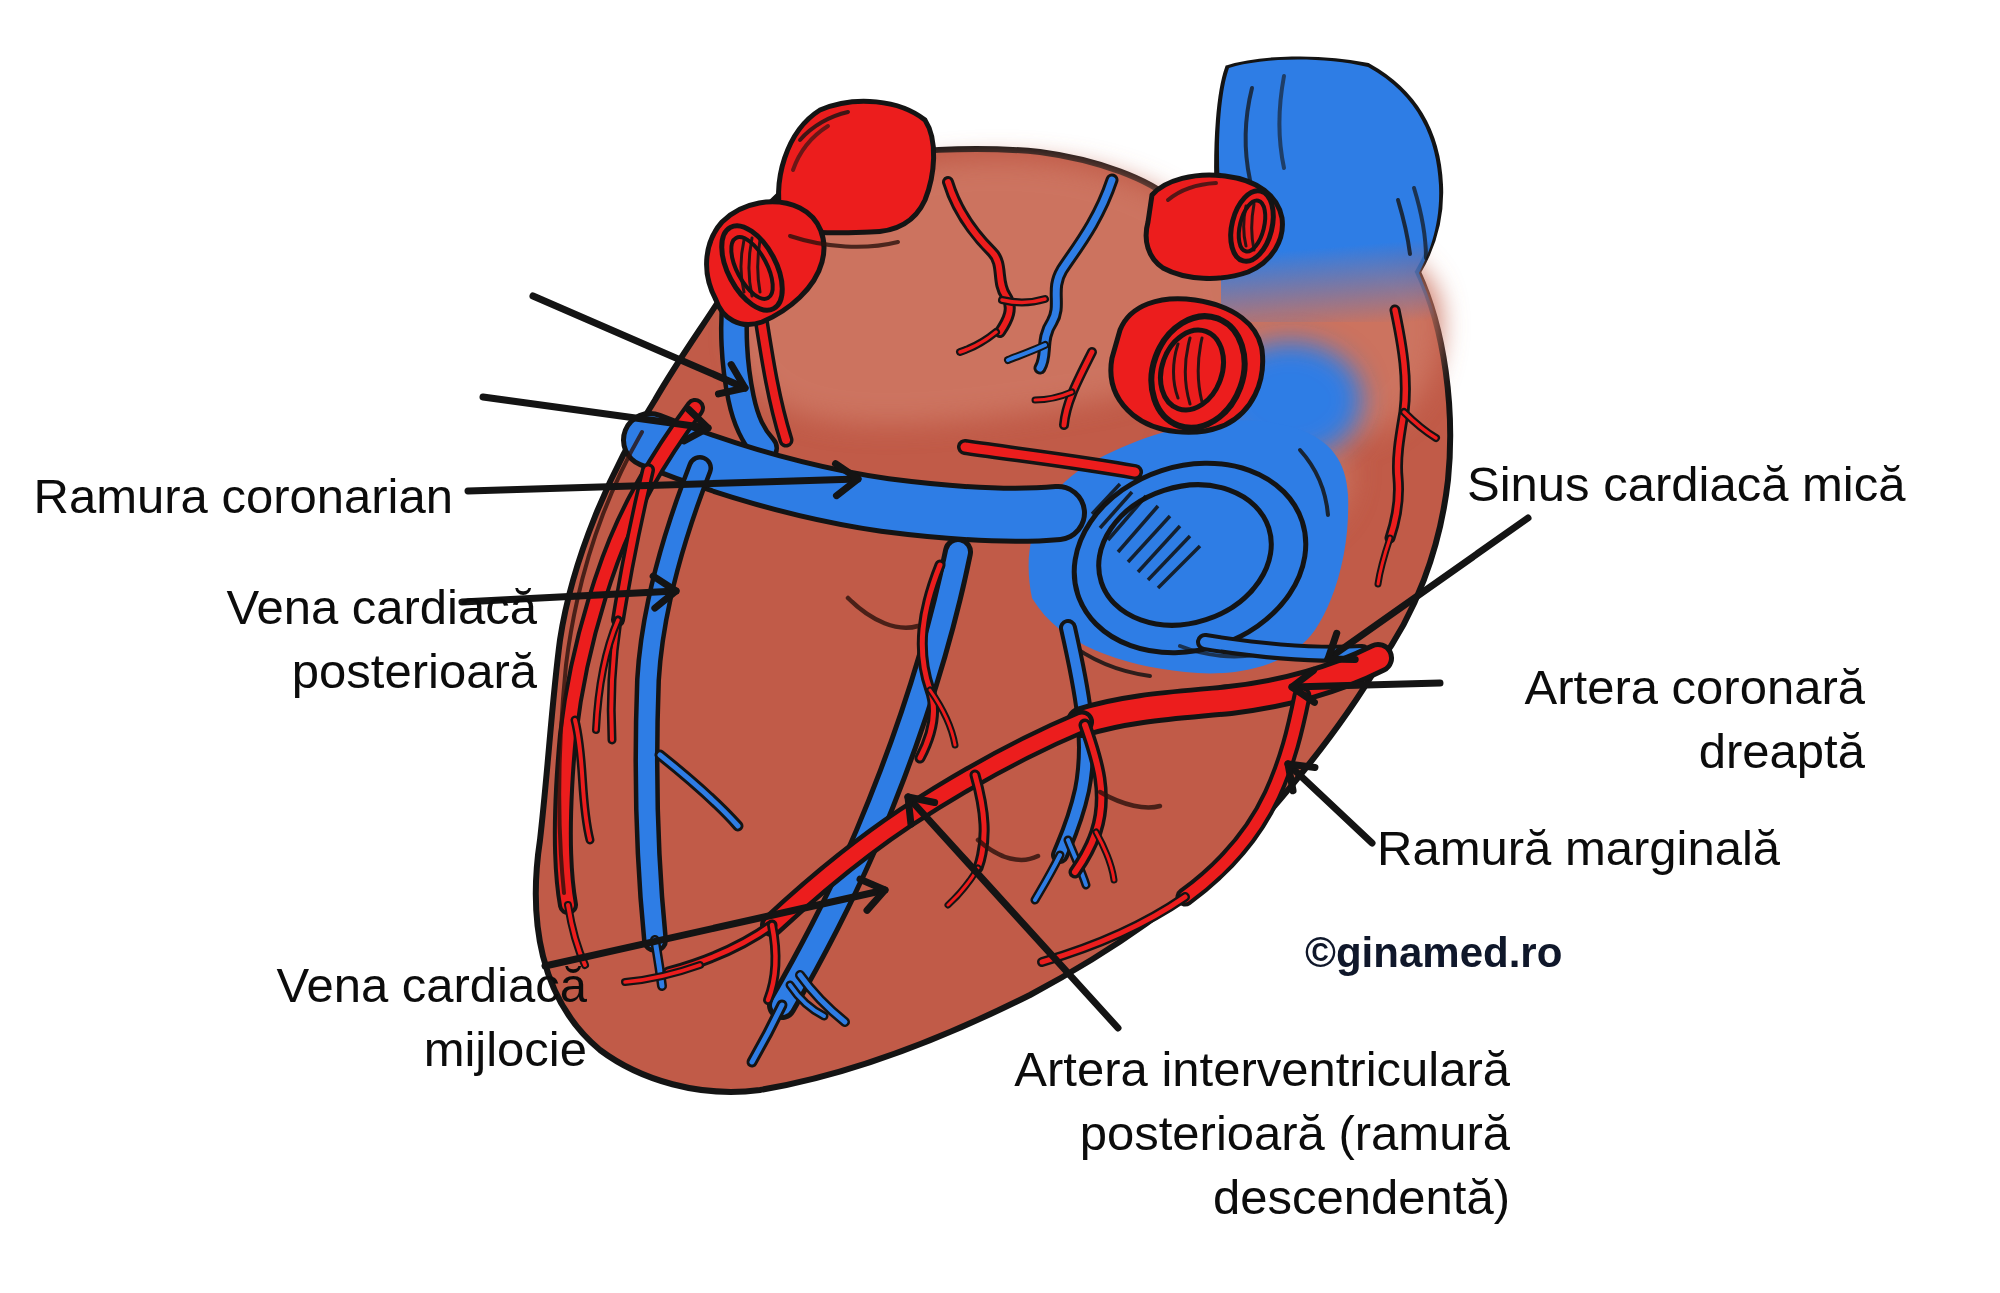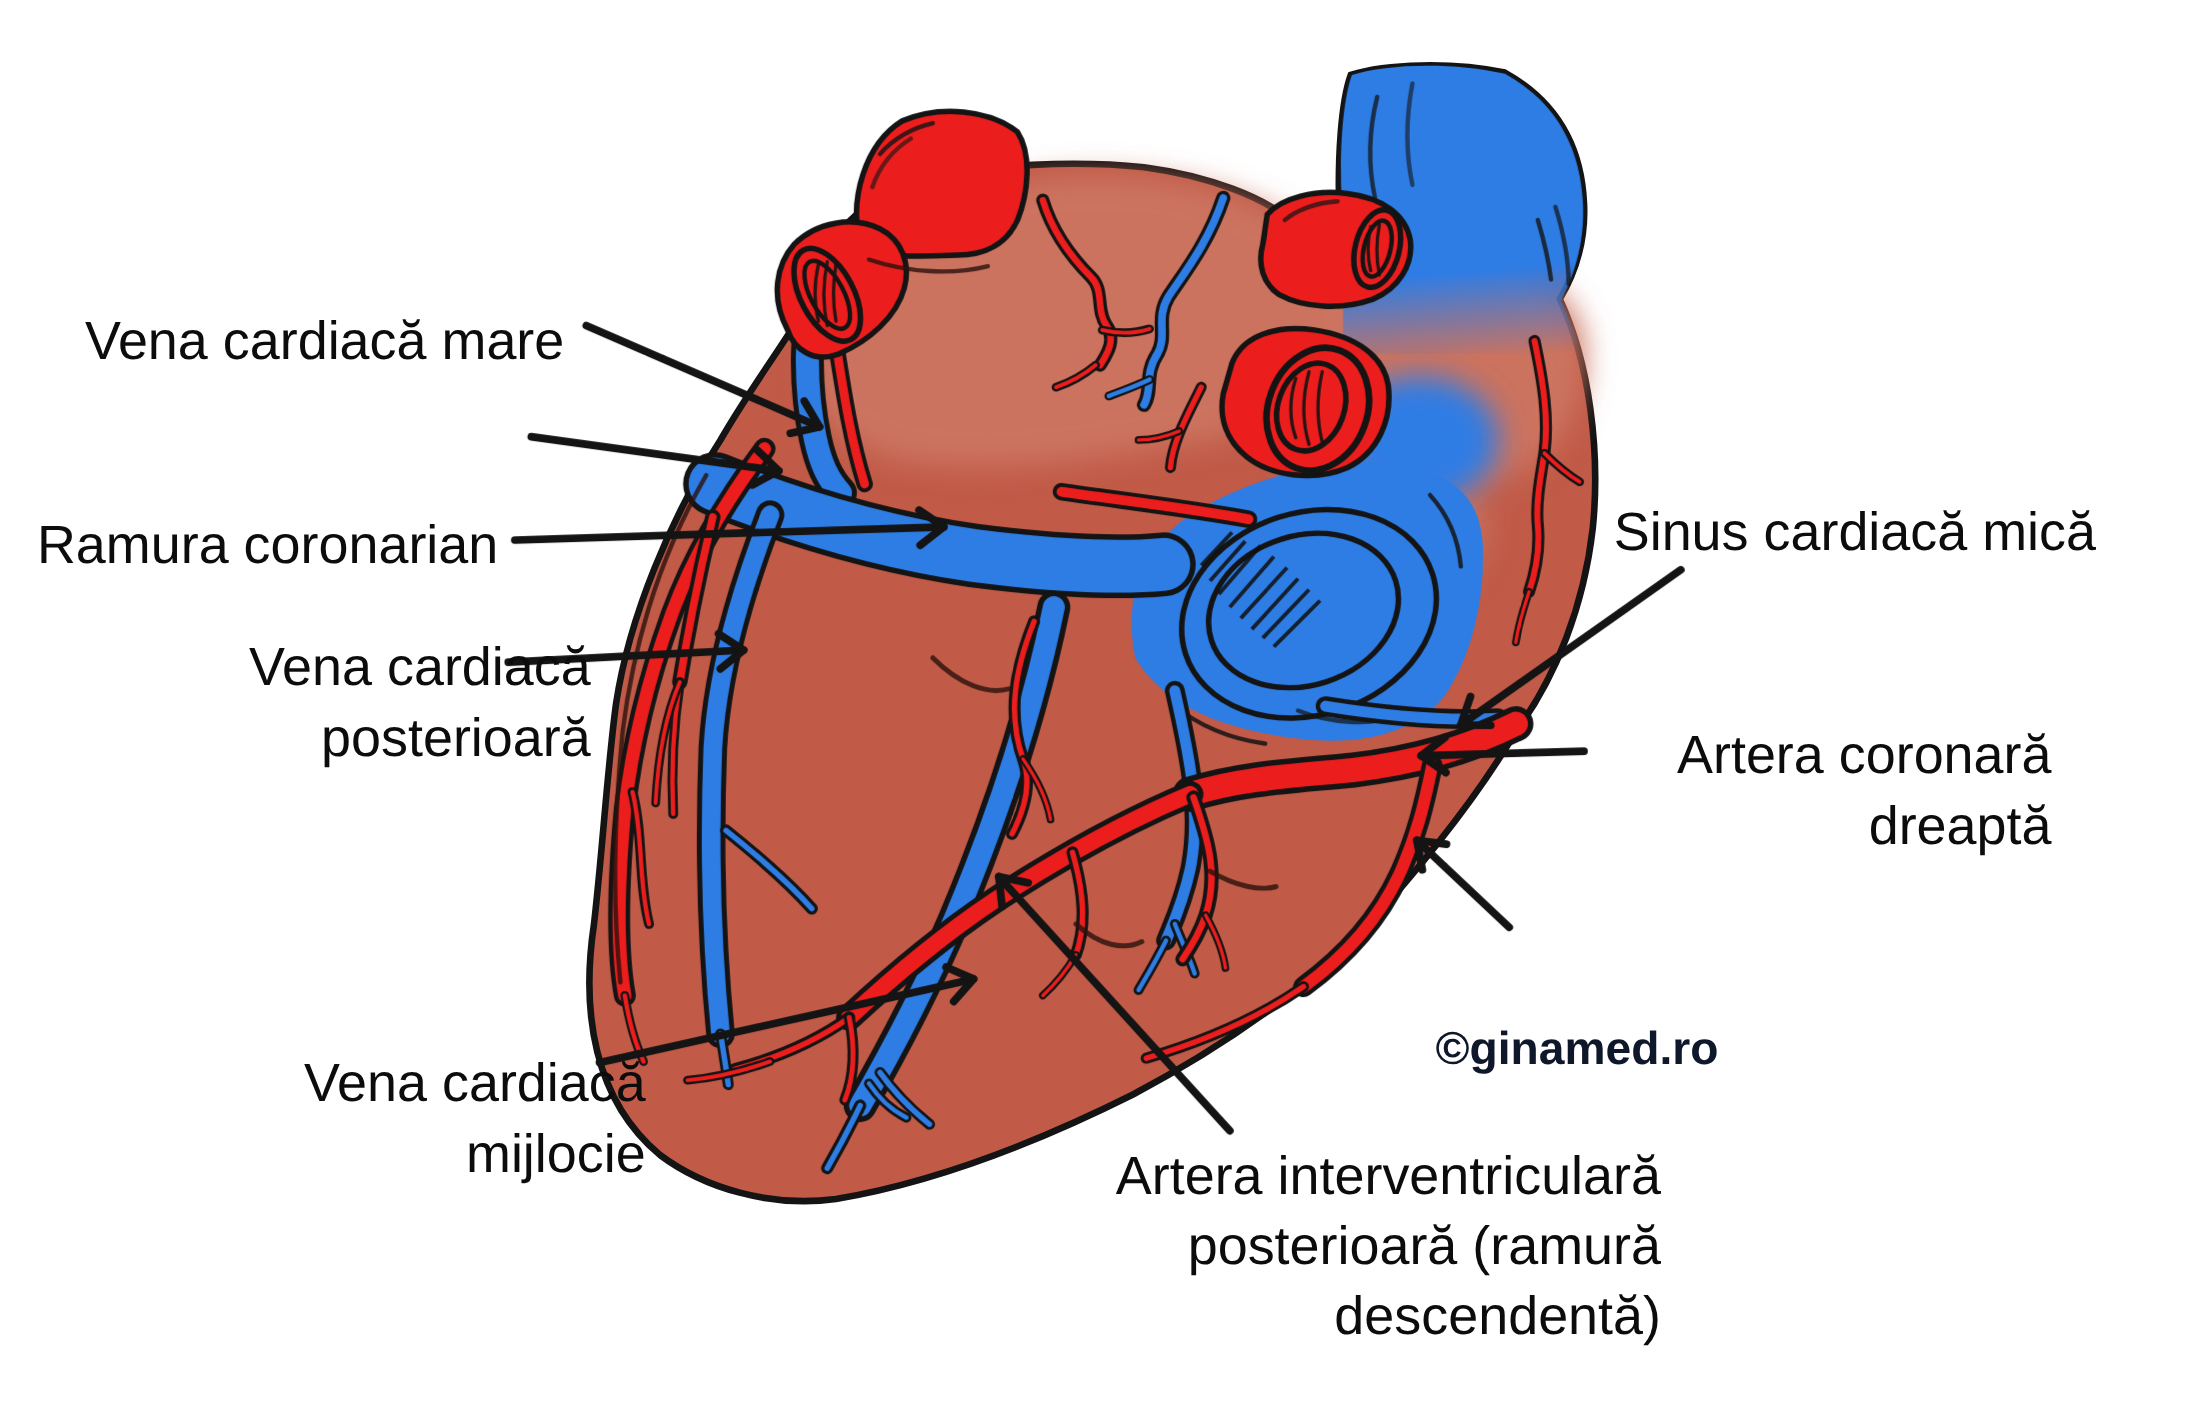--- a/index.html
+++ b/index.html
@@ -312,36 +312,36 @@
       <path class="leader" d="M468,491 L858,479" marker-end="url(#chev)"></path>
       <path class="leader" d="M462,602 L676,591" marker-end="url(#chev)"></path>
       <path class="leader" d="M545,966 L885,890" marker-end="url(#chev)"></path>
       <path class="leader" d="M1528,518 L1328,659" marker-end="url(#chev)"></path>
       <path class="leader" d="M1440,683 L1292,687" marker-end="url(#chev)"></path>
       <path class="leader" d="M1372,843 L1288,764" marker-end="url(#chev)"></path>
       <path class="leader" d="M1118,1028 L908,797" marker-end="url(#chev)"></path>
     </g>
   </svg>
 
-  <div class="lbl r" style="right:1487px;top:278px;">Vena cardiacă mare</div>
 
 
   <div class="lbl r" style="right:1547px;top:464px;">Ramura coronarian</div>
 
   <div class="lbl c" style="left:37px;width:500px;top:575px;">Vena cardiacă
 posterioară</div>
 
   <div class="lbl c" style="left:87px;width:500px;top:953px;">Vena cardiacă
 mijlocie</div>
 
   <div class="lbl" style="left:1467px;top:452px;">Sinus cardiacă mică</div>
 
   <div class="lbl c" style="left:1365px;width:500px;top:655px;">Artera coronară
 dreaptă</div>
 
+  <div class="lbl" style="left:1377px;top:816px;">Ramură marginală</div>
 
   <div class="lbl c" style="left:910px;width:600px;top:1037px;">Artera interventriculară
 posterioară (ramură
 descendentă)</div>
 
   <div class="watermark">©ginamed.ro</div>
 
 </div>
 
 </body></html>

